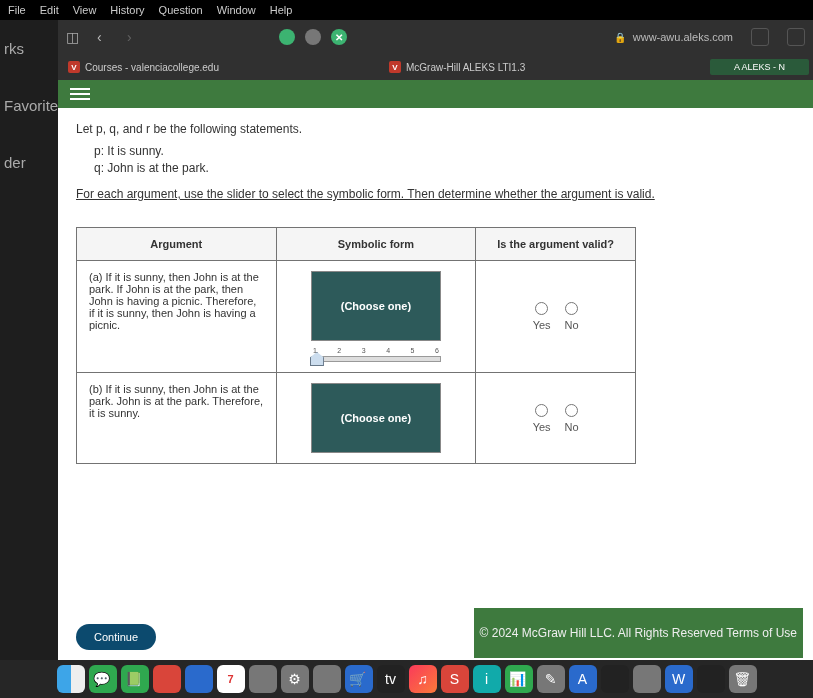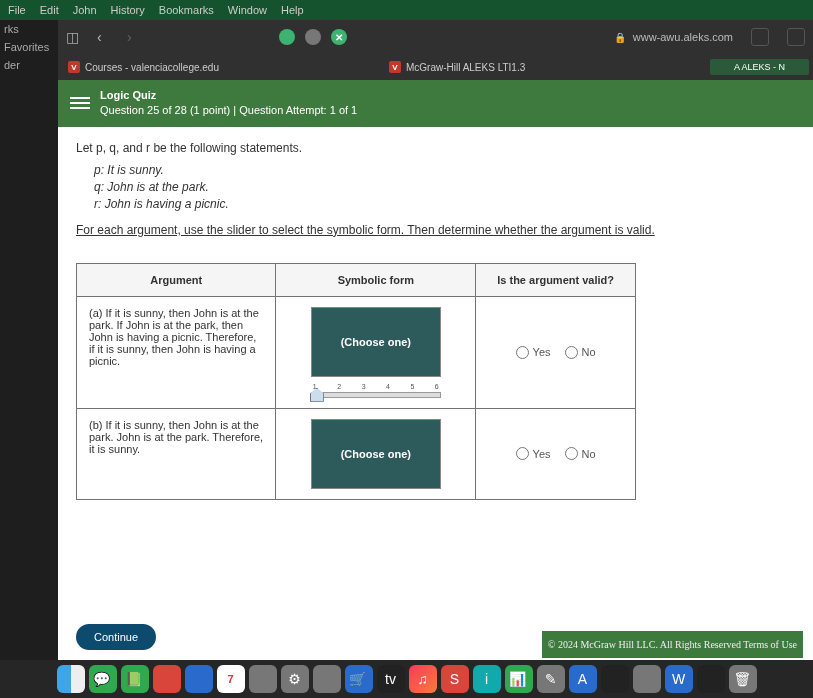--- a/index.html
+++ b/index.html
@@ -1,22 +1,22 @@
 <!DOCTYPE html>
 <html><head>
 <meta charset="utf-8">
 <style>
 * { margin: 0; padding: 0; box-sizing: border-box; font-family: Arial, Helvetica, sans-serif; }
 body { width: 813px; height: 698px; background: #1a1a1a; overflow: hidden; position: relative; }
 
-.mac-menubar { height: 20px; background: #14532d; color: #ccc; font-size: 11px; display: flex; align-items: center; padding: 0 8px; gap: 14px; }
+.mac-menubar { height: 20px; background: #000000; color: #ccc; font-size: 11px; display: flex; align-items: center; padding: 0 8px; gap: 14px; }
 .mac-menubar span { cursor: default; }
 
 .left-panel { position: absolute; left: 0; top: 20px; width: 58px; height: 640px; background: #1e1e1e; color: #aaa; font-size: 10px; }
-.left-panel .item { padding: 3px 4px; font-size: 11px; }
+.left-panel .item { padding: 20px 4px; font-size: 15px; }
 
 .browser-area { position: absolute; left: 58px; top: 20px; right: 0; height: 640px; background: #2a2a2a; display: flex; flex-direction: column; }
 
 .toolbar-row { height: 34px; background: #303030; display: flex; align-items: center; padding: 0 8px; gap: 10px; color: #aaa; font-size: 12px; }
 .nav-btn { width: 20px; height: 20px; display: flex; align-items: center; justify-content: center; color: #bbb; font-size: 14px; cursor: pointer; }
 .tb-icon { width: 16px; height: 16px; border-radius: 50%; display: inline-block; }
 .ic-green { background: #3cb371; }
 .ic-grey { background: #777; }
 .ic-x { background: #3cb371; display:flex;align-items:center;justify-content:center;color:#fff;font-size:10px;font-weight:bold; }
 .url-area { flex: 1; display: flex; align-items: center; justify-content: flex-end; gap: 6px; color: #bbb; font-size: 11px; }
@@ -32,66 +32,66 @@
 
 .aleks-header { background: #3e7a3e; color: #fff; padding: 8px 12px; display: flex; align-items: center; gap: 10px; }
 .hamburger { width: 20px; display:flex; flex-direction:column; gap:3px; cursor:pointer; }
 .hamburger span { height:2px; background:#fff; }
 .aleks-header-text { font-size: 11px; line-height: 1.4; }
 .aleks-header-text .line1 { font-weight: bold; }
 
 .question-body { padding: 14px 18px; font-size: 12px; color: #333; height: calc(100% - 48px); overflow: hidden; }
 .intro { margin-bottom: 6px; }
 .defs { margin: 8px 0 12px 18px; }
-.defs div { margin-bottom: 3px; font-style: italic; }
+.defs div { margin-bottom: 3px; }
 .instr { margin-bottom: 26px; text-decoration: underline; }
 
 table.arg-table { border-collapse: collapse; width: 560px; }
 table.arg-table th, table.arg-table td { border: 1px solid #737373; padding: 10px 12px; vertical-align: top; font-size: 11px; }
 table.arg-table th { background: #f5f5f5; font-weight: bold; text-align: center; }
 .arg-cell { width: 200px; }
 .sym-cell { width: 200px; text-align:center; }
 .valid-cell { width: 160px; text-align:center; vertical-align: middle !important; }
 
 .chooser { display:inline-block; }
 .choose-box { width: 130px; height: 70px; background: #2d5a5a; color:#fff; display:flex; align-items:center; justify-content:center; font-size:11px; font-weight:bold; border:1px solid #888; cursor:pointer; }
 .slider-wrap { margin-top: 6px; width: 130px; }
 .slider-ticks { display:flex; justify-content:space-between; font-size:7px; color:#555; padding: 0 2px; }
 .slider-track { height: 6px; background:#ddd; border:1px solid #999; position:relative; margin-top:2px; }
 .slider-handle { position:absolute; left:-2px; top:-5px; width:14px; height:14px; background:#cde; border:1px solid #678; clip-path: polygon(0 40%, 50% 0, 100% 40%, 100% 100%, 0 100%); }
 
 .radio-pair { display:flex; gap:14px; align-items:center; justify-content:center; font-size:11px; color:#555; }
-.radio-pair label { display:flex; align-items:center; gap:4px; cursor:pointer; }
+.radio-pair label { display:flex; align-items:center; gap:4px; cursor:pointer;flex-direction:column; }
 .radio-pair input { cursor:pointer; }
 
 .continue-btn { position:absolute; bottom: 10px; left: 18px; background:#0c4a6e; color:#fff; border:none; padding:7px 18px; border-radius:14px; font-size:11px; cursor:pointer; }
 
-.footer-copy { position:absolute; bottom:2px; right:10px; font-size:10px; color:#eee; background:#3e7a3e; padding:8px 6px;font-family:Liberation Serif, serif; }
+.footer-copy { position:absolute; bottom:2px; right:10px; font-size:12px; color:#eee; background:#3e7a3e; padding:18px 6px; }
 
 .dock { position: absolute; bottom: 0; left: 0; right: 0; height: 38px; background: rgba(40,40,40,0.9); display:flex; align-items:center; justify-content:center; gap: 4px; padding: 0 6px; }
 .dock-icon { width: 28px; height: 28px; border-radius: 6px; background: #555; display:flex; align-items:center; justify-content:center; font-size:14px; color:#fff; cursor:pointer; }
 .di-finder{background:linear-gradient(90deg,#3da5e8 50%,#eee 50%);}
 .di-green{background:#2fa84f;}
 .di-red{background:#d9453a;}
 .di-cal{background:#fff;color:#d33;font-size:11px;font-weight:bold;}
 .di-music{background:linear-gradient(135deg,#fa3a5a,#fb7a3a);}
 .di-blue{background:#2a6acc;}
 .di-grey{background:#777;}
 .di-dark{background:#222;}
 .di-teal{background:#1aa;}
 </style>
 </head>
 <body>
 
 <div class="mac-menubar">
   <span>File</span>
   <span>Edit</span>
-  <span>John</span>
+  <span>View</span>
   <span>History</span>
-  <span>Bookmarks</span>
+  <span>Question</span>
   <span>Window</span>
   <span>Help</span>
 </div>
 
 <div class="left-panel">
   <div class="item">rks</div>
   <div class="item">Favorites</div>
   <div class="item">der</div>
 </div>
 
@@ -126,32 +126,27 @@
   </div>
 
   <div class="content-wrap">
 
     <div class="aleks-header">
       <div class="hamburger">
           <span></span>
           <span></span>
           <span></span>
         </div>
-      <div class="aleks-header-text">
-        <div class="line1">Logic Quiz</div>
-        <div>Question 25 of 28 (1 point)  |  Question Attempt: 1 of 1</div>
-      </div>
     </div>
 
     <div class="question-body">
       <div class="intro">Let p, q, and r be the following statements.</div>
       <div class="defs">
         <div>p: It is sunny.</div>
         <div>q: John is at the park.</div>
-        <div>r: John is having a picnic.</div>
       </div>
       <div class="instr">For each argument, use the slider to select the symbolic form. Then determine whether the argument is valid.</div>
 
       <table class="arg-table">
         <tbody>
             <tr>
           <th>Argument</th>
           <th>Symbolic form</th>
           <th>Is the argument valid?</th>
         </tr>

